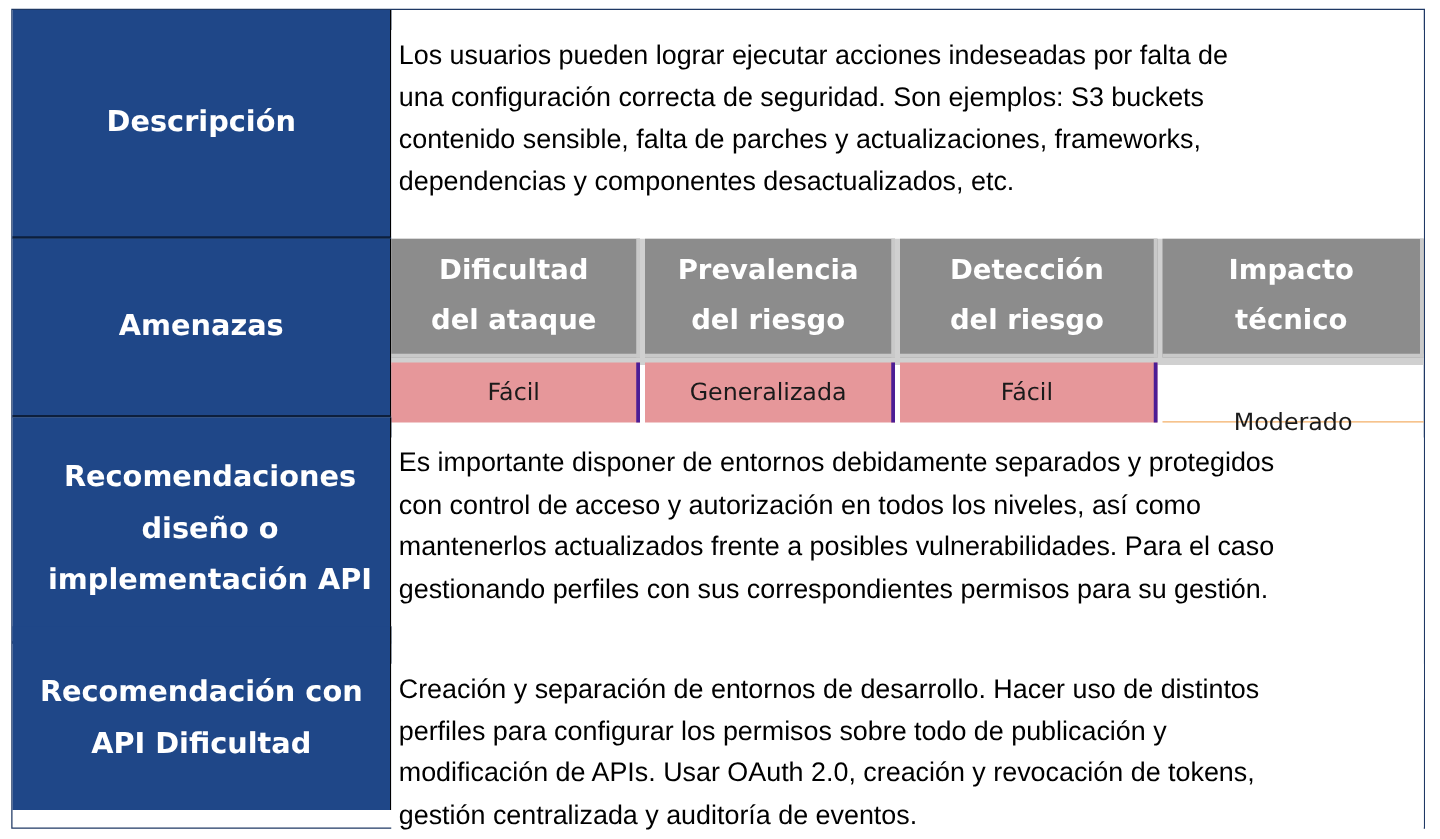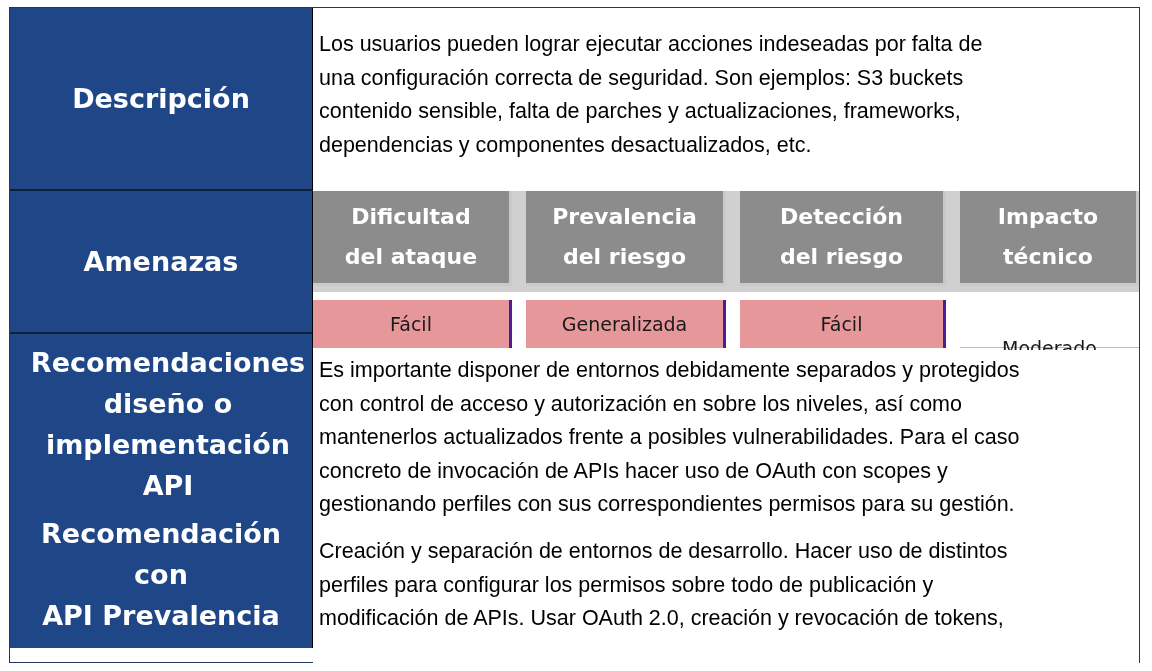--- a/index.html
+++ b/index.html
@@ -1,27 +1,27 @@
 <!DOCTYPE html>
 <html><head>
 <meta charset="utf-8">
 <style>
   html, body { margin:0; padding:0; background:#ffffff; }
   body { width:1152px; height:671px; position:relative; overflow:hidden; }
   .tbl { position:absolute; left:9px; top:7px; width:1131px; height:656px; border:1px solid #1f3864; box-sizing:border-box; }
   .label { position:absolute; left:0; width:303px; background:#1f4788; color:#ffffff;
-    font-family:"DejaVu Sans", sans-serif; font-weight:bold; font-size:27px; line-height:41px;
+    font-family:"DejaVu Sans", sans-serif; font-weight:bold; font-size:23px; line-height:41px;
     display:flex; align-items:center; justify-content:center; text-align:center; box-sizing:border-box;
     border-bottom:2px solid #0d1f3c; border-right:1px solid #000; }
   .content { position:absolute; left:303px; right:0; background:#ffffff; color:#000;
     font-family:"Liberation Sans", sans-serif; font-size:21.5px; line-height:33.6px;
     padding:4px 6px 0 6px; box-sizing:border-box; border-bottom:2px solid #c8ccd4;margin-top:16px; }
   .content p { margin:0; }
   .threat-grid { position:absolute; left:303px; right:0; top:183px; height:101px; display:grid;
-    grid-template-columns:199px 200px 206px 1fr; grid-template-rows:95px 48px; background:#d0d0d0; gap:14px; }
+    grid-template-columns:199px 200px 206px 1fr; grid-template-rows:95px 48px; background:#d0d0d0; gap:4px; }
   .th { background:#8c8c8c; color:#ffffff; font-family:"DejaVu Sans", sans-serif; font-weight:bold;
     font-size:22px; line-height:40px; display:flex; align-items:center; justify-content:center; text-align:center;
     border-right:3px solid #c9c9c9; border-bottom:3px solid #c9c9c9; box-sizing:border-box; }
   .td { font-family:"DejaVu Sans", sans-serif; font-size:19px; color:#1a1a1a; display:flex; align-items:center;
     justify-content:center; border-right:3px solid #4c1d95; box-sizing:border-box; }
   .th:last-child, .td:last-child { border-right:none;margin-top:47px; }
 </style>
 </head>
 <body>
 
@@ -57,28 +57,28 @@
     <div class="td" style="background:#e6979a;">Generalizada</div>
     <div class="td" style="background:#e6979a;">Fácil</div>
     <div class="td" style="background:#f4b068;">Moderado</div>
   </div>
 
   <div class="label" style="top:326px;height:181px;padding-left:14px;">
     <span><span>Recomendaciones</span><br><span>diseño o</span><br><span>implementación API</span></span>
   </div>
   <div class="content" style="top:326px;height:211px;">
     <p>Es importante disponer de entornos debidamente separados y protegidos</p>
-    <p>con control de acceso y autorización en sobre los niveles, así como</p>
+    <p>con control de acceso y autorización en todos los niveles, así como</p>
     <p>mantenerlos actualizados frente a posibles vulnerabilidades. Para el caso</p>
-    <p>concreto de invocación de APIs hacer uso de OAuth con scopes y</p>
     <p>gestionando perfiles con sus correspondientes permisos para su gestión.</p>
   </div>
 
   <div class="label" style="top:493px;height:147px;border-bottom:none;">
-    <span><span>Recomendación con</span><br><span>API Prevalencia</span></span>
+    <span><span>Recomendación con</span><br><span>API Dificultad</span></span>
   </div>
   <div class="content" style="top:507px;height:147px;border-bottom:none;">
     <p>Creación y separación de entornos de desarrollo. Hacer uso de distintos</p>
     <p>perfiles para configurar los permisos sobre todo de publicación y</p>
     <p>modificación de APIs. Usar OAuth 2.0, creación y revocación de tokens,</p>
+    <p>gestión centralizada y auditoría de eventos.</p>
   </div>
 
 </div>
 
 </body></html>

